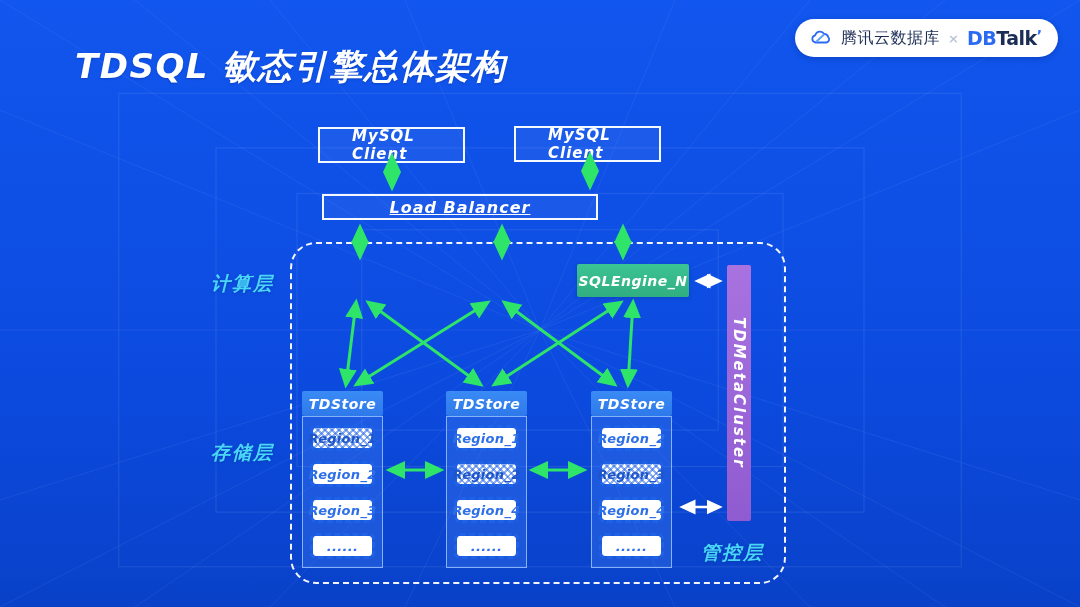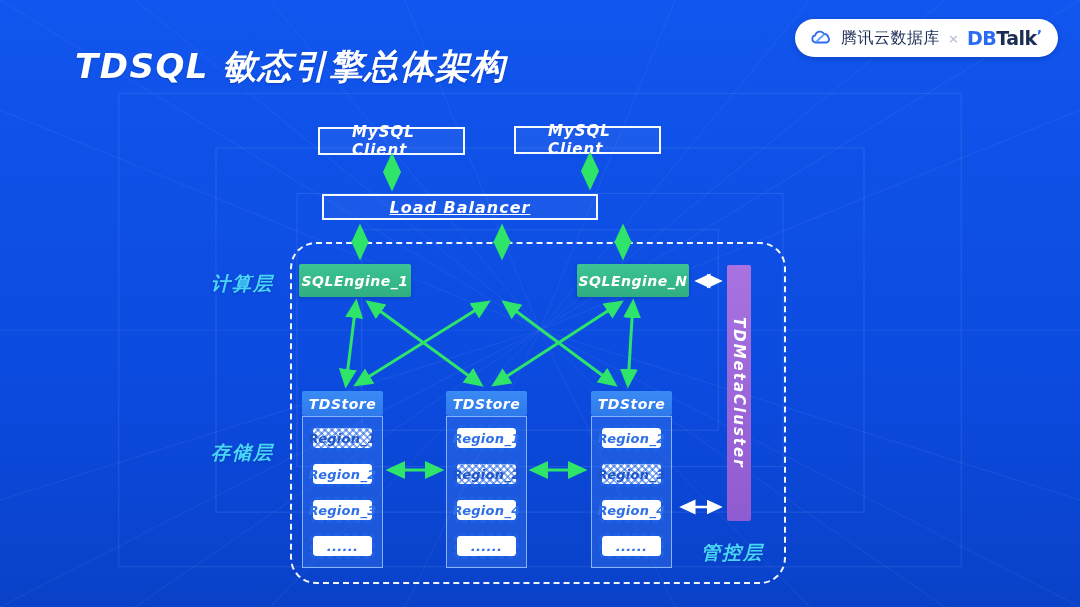--- a/index.html
+++ b/index.html
@@ -28,21 +28,21 @@
   .badge .logo-db{color:#2B6BF3;font-size:19px;font-weight:800;letter-spacing:-.5px;}
   .badge .logo-talk{color:#1B2D55;font-size:19px;font-weight:800;letter-spacing:-.5px;}
   .badge .logo-mark{color:#2B6BF3;font-size:14px;font-weight:800;vertical-align:top;}
 
   
   .outline-box{
     position:absolute;border:2px solid #F4F8FF;background:rgba(120,165,255,.12);
     color:#FFFFFF;font-weight:800;font-style:italic;display:flex;
     align-items:center;justify-content:center;letter-spacing:1px;
   }
-  .client-box{width:147px;height:28px;font-size:15px;padding-left:32px;}
+  .client-box{width:147px;height:36px;font-size:15px;padding-left:32px;}
   .lb-box{left:322px;top:194px;width:276px;height:26px;font-size:16px;text-decoration:underline;}
 
   
   .cluster{
     position:absolute;left:290px;top:242px;width:496px;height:342px;
     border:2px dashed rgba(255,255,255,.95);border-radius:26px;
   }
 
   
   .layer-label{
@@ -153,21 +153,20 @@
   <div class="outline-box client-box" style="left:318px;top:127px;">MySQL Client</div>
   <div class="outline-box client-box" style="left:514px;top:126px;">MySQL Client</div>
   <div class="outline-box lb-box">Load Balancer</div>
 
   <div class="cluster"></div>
 
   <div class="layer-label" style="left:211px;top:271px;text-align:right;">计算层</div>
   <div class="layer-label" style="left:211px;top:440px;">存储层</div>
   <div class="layer-label" style="left:701px;top:540px;">管控层</div>
 
-  <div class="engine" style="left:299px;">SQLEngine_1</div>
   <div class="engine" style="left:577px;">SQLEngine_N</div>
 
   <div class="meta">
     <span>TDMetaCluster</span>
   </div>
 
   <div class="store" style="left:302px;">
     <div class="store-header">TDStore</div>
     <div class="store-body">
       <div class="region-chip hatched">Region_1</div>

